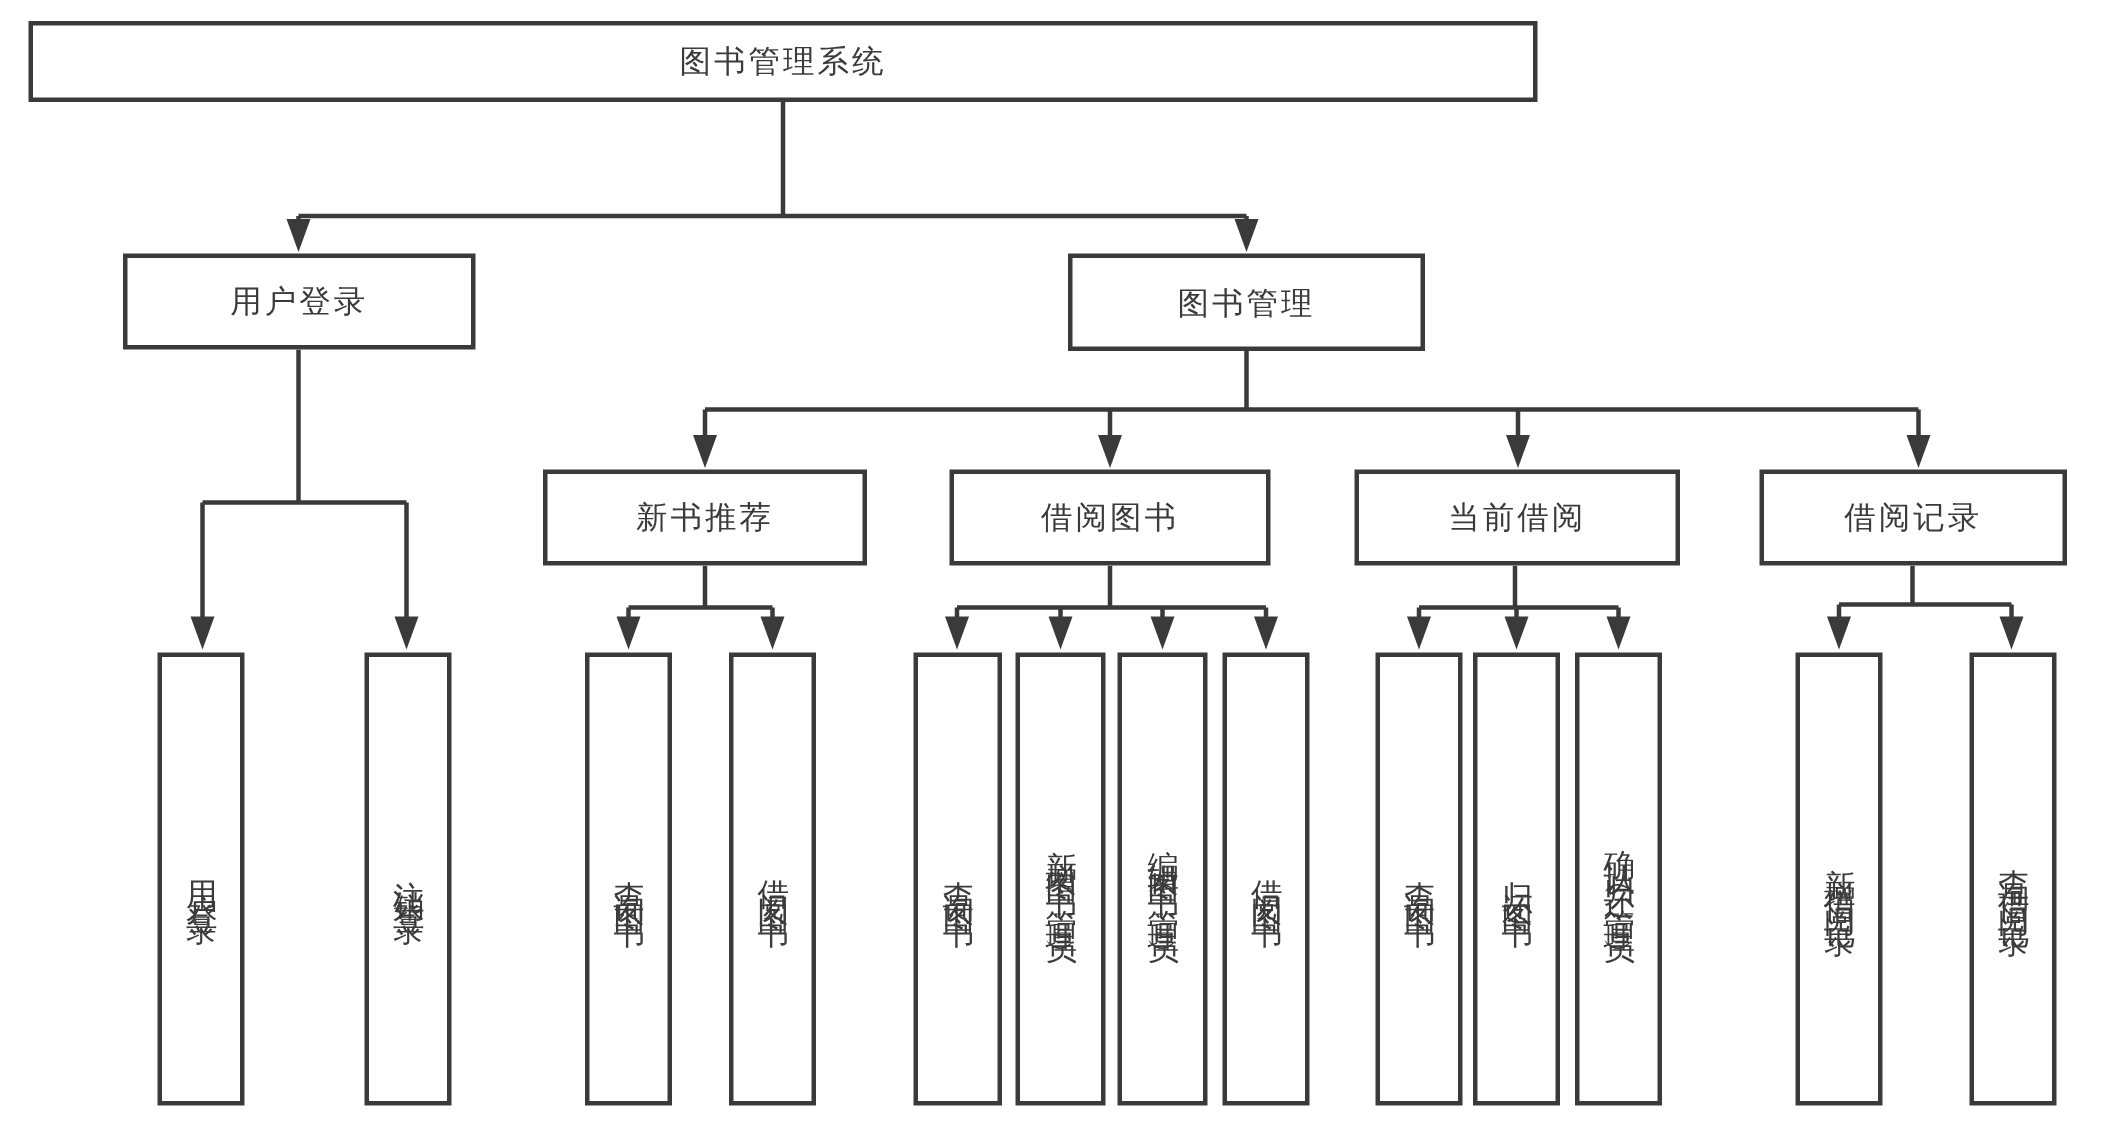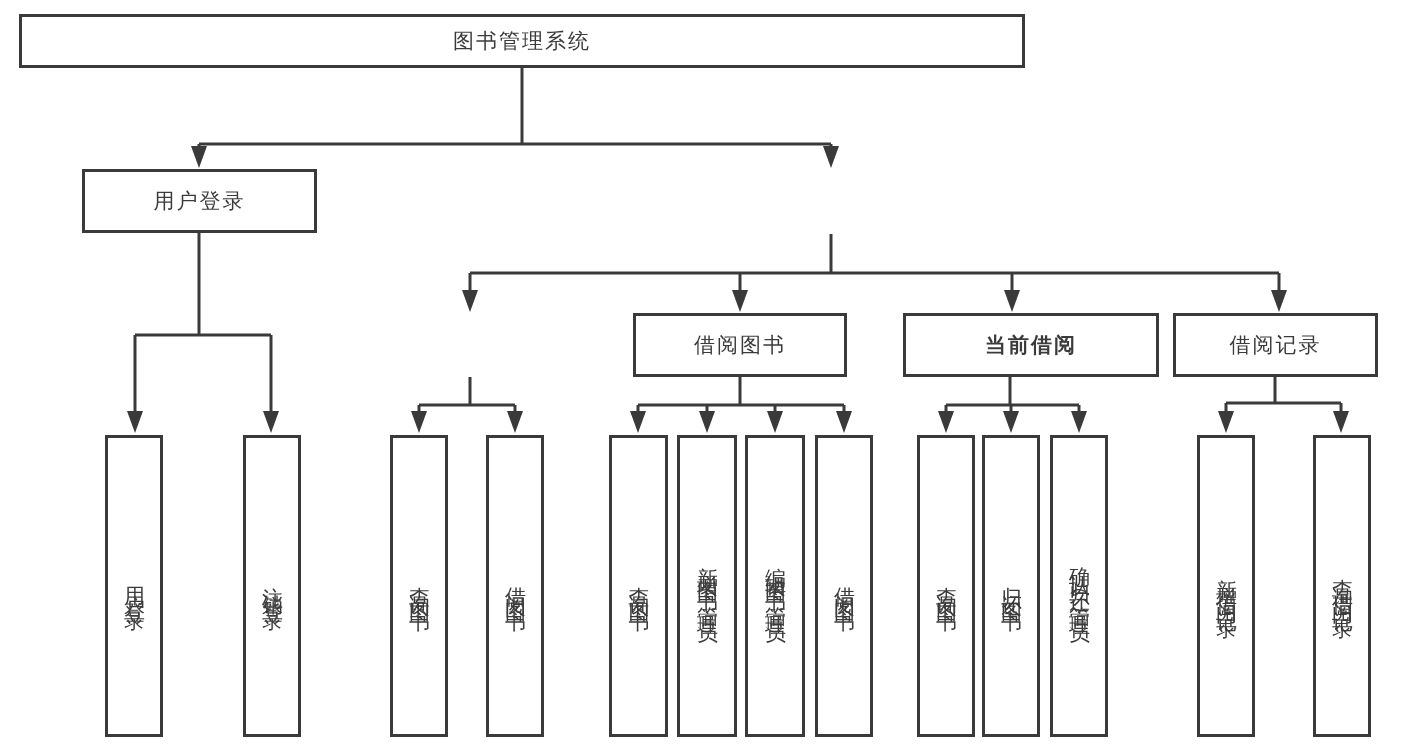--- a/index.html
+++ b/index.html
@@ -114,23 +114,25 @@
         <line x1="1226" y1="403" x2="1226" y2="419" stroke="#3a3a3a" stroke-width="3"></line>
         <polygon points="1226,433 1218,411 1234,411" fill="#3a3a3a"></polygon>
         <line x1="1341" y1="403" x2="1341" y2="419" stroke="#3a3a3a" stroke-width="3"></line>
         <polygon points="1341,433 1333,411 1349,411" fill="#3a3a3a"></polygon>
       </g>
   </svg>
 
   <div class="node h-node" style="left: 19px; top: 14px; width: 1006px; height: 54px; border-color: rgb(58, 58, 58); color: rgb(59, 59, 59);">图书管理系统</div>
 
   <div class="node h-node" style="left: 82px; top: 169px; width: 235px; height: 64px; border-color: rgb(58, 58, 58); color: rgb(59, 59, 59);">用户登录</div>
+  <div class="node h-node" style="left: 712px; top: 169px; width: 238px; height: 65px; border-color: rgb(58, 58, 58); color: rgb(59, 59, 59);">图书管理</div>
 
+  <div class="node h-node" style="left: 362px; top: 313px; width: 216px; height: 64px; border-color: rgb(58, 58, 58); color: rgb(59, 59, 59);">新书推荐</div>
   <div class="node h-node" style="left: 633px; top: 313px; width: 214px; height: 64px; border-color: rgb(58, 58, 58); color: rgb(59, 59, 59);">借阅图书</div>
-  <div class="node h-node" style="left: 903px; top: 313px; width: 256px; height: 64px; border-color: rgb(58, 58, 58); color: rgb(59, 59, 59); font-weight: bold;">当前借阅</div>
+  <div class="node h-node" style="left: 903px; top: 313px; width: 217px; height: 64px; border-color: rgb(58, 58, 58); color: rgb(59, 59, 59);">当前借阅</div>
   <div class="node h-node" style="left: 1173px; top: 313px; width: 205px; height: 64px; border-color: rgb(58, 58, 58); color: rgb(59, 59, 59);">借阅记录</div>
 
   <div class="node v-node" style="left: 105px; top: 435px; width: 58px; height: 302px; border-color: rgb(58, 58, 58); color: rgb(59, 59, 59);">
     <span class="v-text">用户登录</span>
   </div>
   <div class="node v-node" style="left: 243px; top: 435px; width: 58px; height: 302px; border-color: rgb(58, 58, 58); color: rgb(59, 59, 59);">
     <span class="v-text">注销登录</span>
   </div>
 
   <div class="node v-node" style="left: 390px; top: 435px; width: 58px; height: 302px; border-color: rgb(58, 58, 58); color: rgb(59, 59, 59);">

